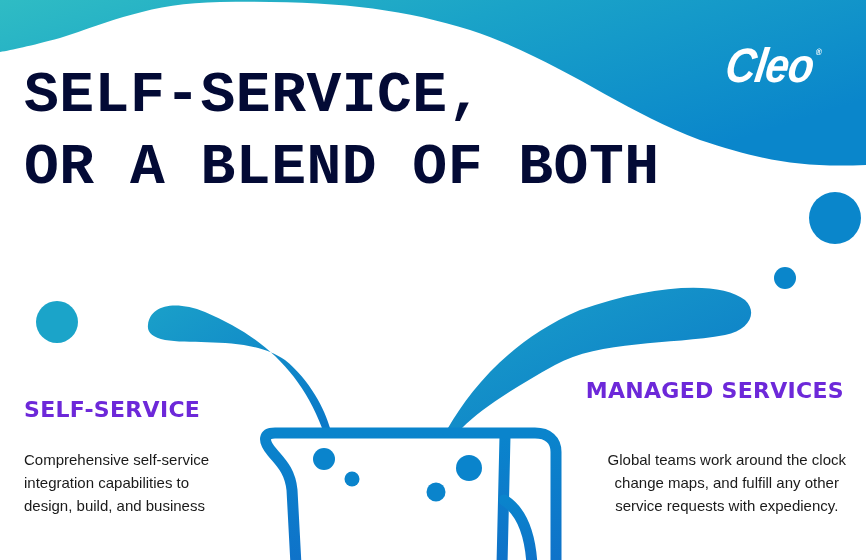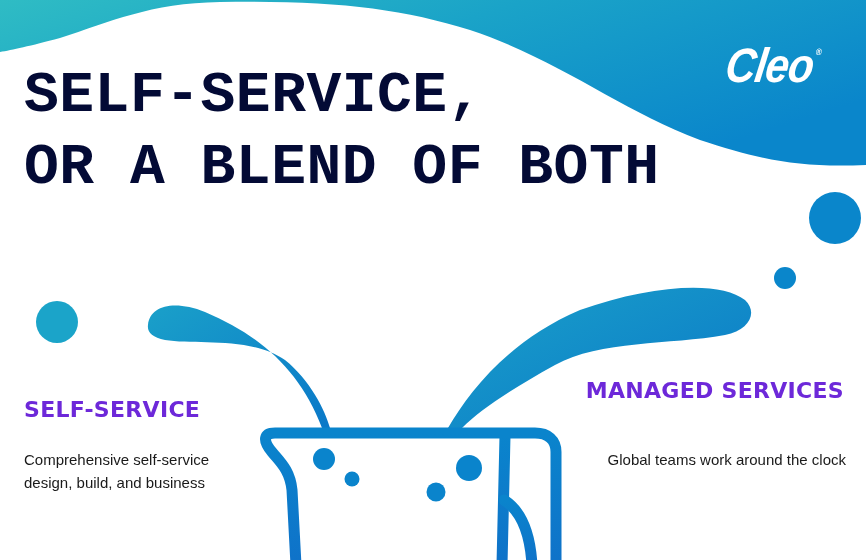--- a/index.html
+++ b/index.html
@@ -90,19 +90,22 @@
 </div>
 
 <h1 class="headline">
   <span>SELF-SERVICE,</span>
   <span>OR A BLEND OF BOTH</span>
 </h1>
 
 <h2 class="section-title st-left">SELF-SERVICE</h2>
 <p class="desc desc-left">
   <span>Comprehensive self-service</span>
+  <span>integration capabilities to</span>
   <span>design, build, and business</span>
 </p>
 
 <h2 class="section-title st-right">MANAGED SERVICES</h2>
 <p class="desc desc-right">
   <span>Global teams work around the clock</span>
+  <span>change maps, and fulfill any other</span>
+  <span>service requests with expediency.</span>
 </p>
 
 </body></html>

